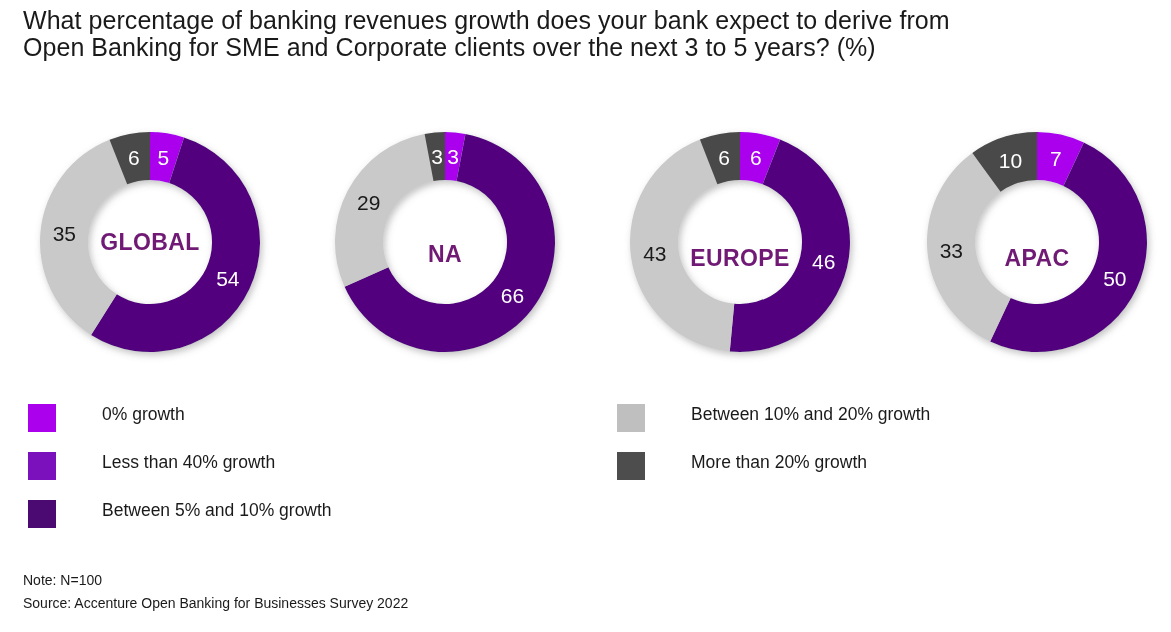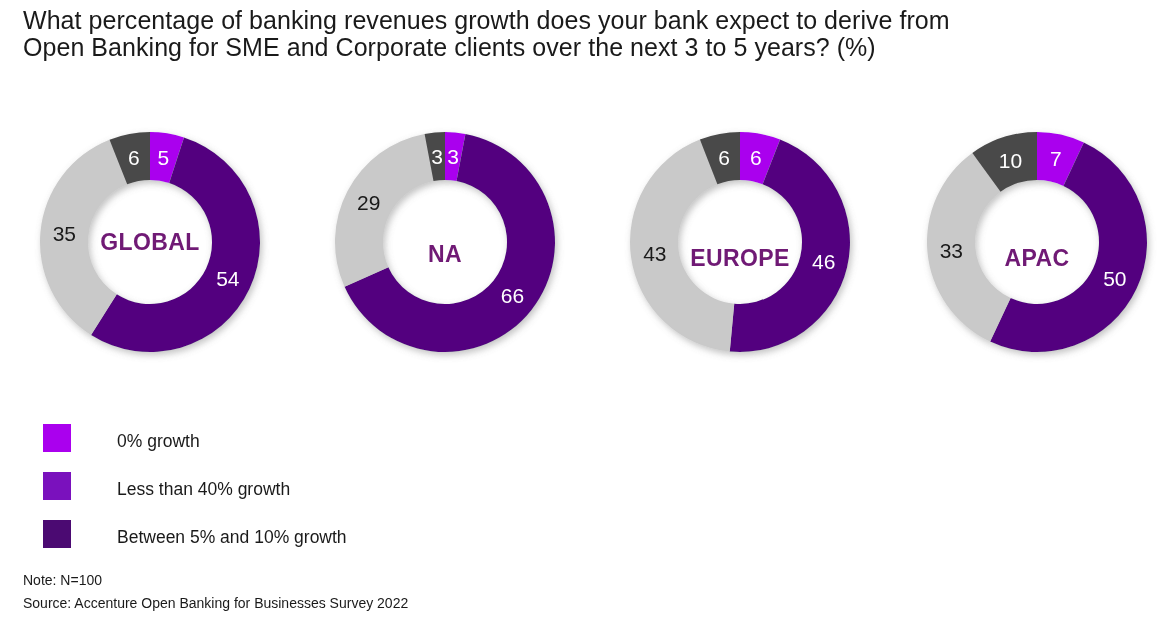--- a/index.html
+++ b/index.html
@@ -84,23 +84,22 @@
     height: 150px;
   }
   .legend-col {
     position: absolute;
     top: 0;
   }
   #legend-col-left  { left: 28px; }
   #legend-col-right { left: 617px; }
   .legend-item {
     display: flex;
-    align-items: flex-end;
+    align-items: flex-start;
     height: 48px;
-    margin-left: 15px;
   }
   .legend-swatch {
     width: 28px;
     height: 28px;
     flex: 0 0 28px;
   }
   .legend-label {
     margin-left: 46px;
     font-size: 17.5px;
     color: #1a1a1a;
@@ -215,18 +214,28 @@
       </div>
       <div class="legend-item">
         <span class="legend-swatch" style="background: rgb(122, 17, 189);"></span>
         <span class="legend-label">Less than 40% growth</span>
       </div>
       <div class="legend-item">
         <span class="legend-swatch" style="background: rgb(75, 10, 114);"></span>
         <span class="legend-label">Between 5% and 10% growth</span>
       </div>
     </div>
+  <div class="legend-col" id="legend-col-right">
+      <div class="legend-item">
+        <span class="legend-swatch" style="background: rgb(191, 191, 191);"></span>
+        <span class="legend-label">Between 10% and 20% growth</span>
+      </div>
+      <div class="legend-item">
+        <span class="legend-swatch" style="background: rgb(77, 77, 77);"></span>
+        <span class="legend-label">More than 20% growth</span>
+      </div>
+    </div>
 </div>
 
 <div id="footnote">
   <div class="footnote-line">Note: N=100</div>
   <div class="footnote-line">Source: Accenture Open Banking for Businesses Survey 2022</div>
 </div>
 
 </body></html>

